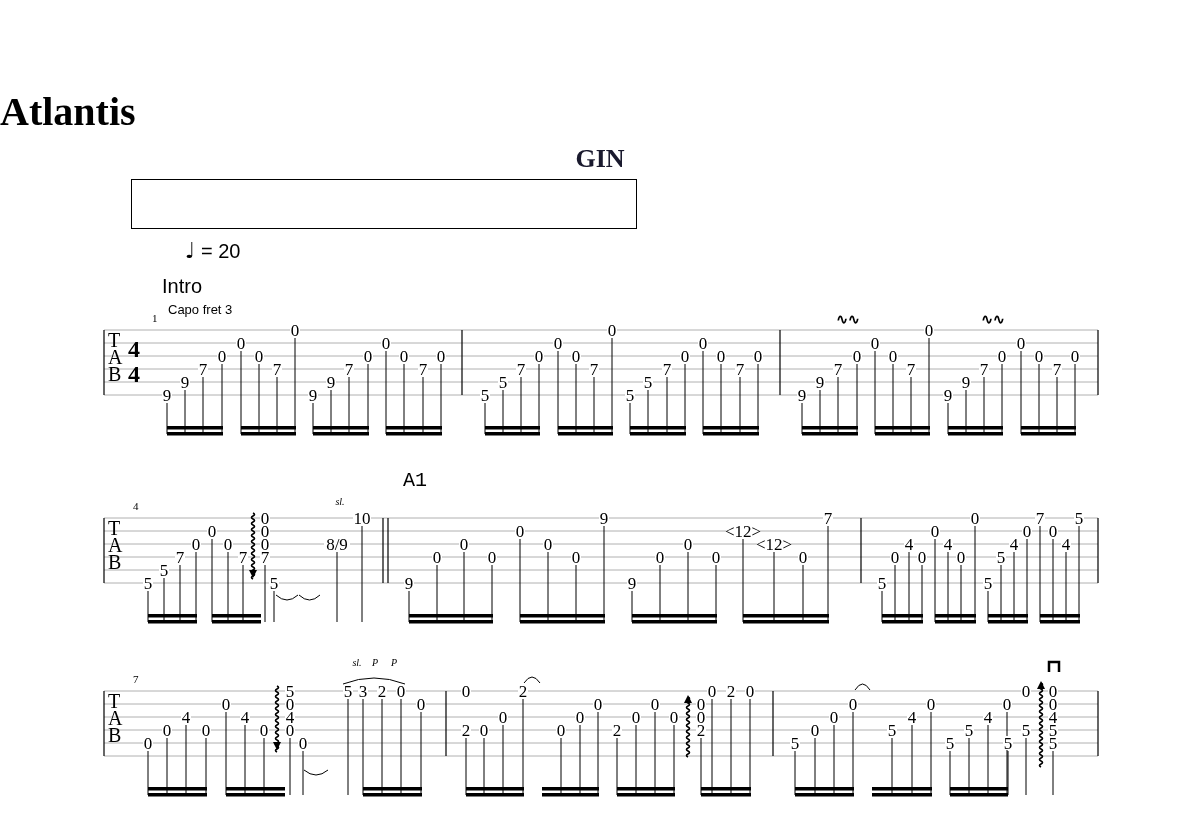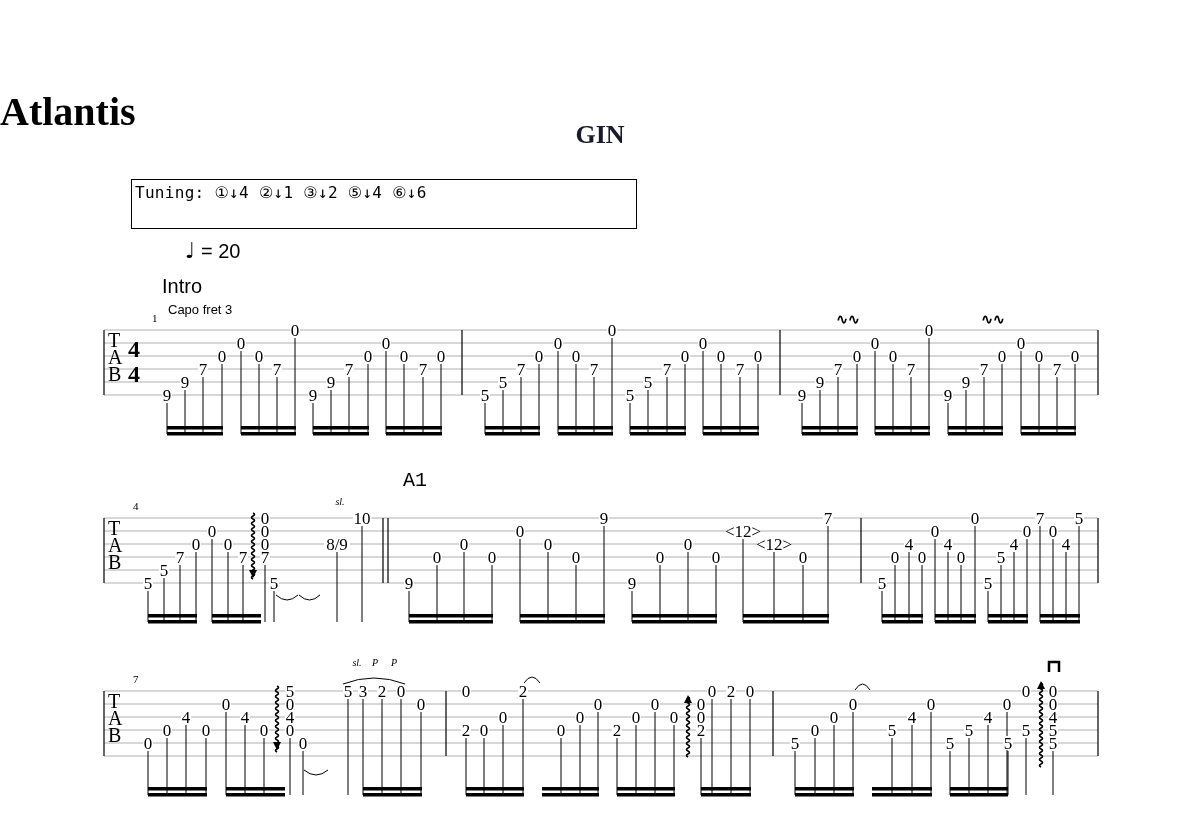--- a/index.html
+++ b/index.html
@@ -1,32 +1,32 @@
 <!DOCTYPE html>
 <html><head>
 <meta charset="utf-8">
 <style>
   html, body { margin:0; padding:0; background:#ffffff; }
   body { width:1200px; height:831px; position:relative; overflow:hidden; font-family:"Liberation Sans", sans-serif; color:#000; }
   .title { position:absolute; left:0; width:1200px; top:88px; font-family:"Liberation Serif", serif; font-weight:bold; font-size:40px; }
-  .artist { position:absolute; left:0; width:1200px; top:120px; text-align:center; font-family:"Liberation Serif", serif; font-weight:bold; font-size:26px; color:#1a1a2e; }
+  .artist { position:absolute; left:0; width:1200px; top:144px; text-align:center; font-family:"Liberation Serif", serif; font-weight:bold; font-size:26px; color:#1a1a2e; }
   .tuning-box { position:absolute; left:131px; top:179px; width:506px; height:50px; border:1px solid #000; font-family:"DejaVu Sans Mono", monospace; font-size:16px; line-height:22px; padding:2px 3px; box-sizing:border-box; white-space:pre; letter-spacing:0.3px; }
   .tempo { position:absolute; left:185px; top:238px; font-size:20px; }
   .tempo .note { font-family:"DejaVu Sans", sans-serif; font-size:22px; }
   .label { position:absolute; font-size:20px; }
   svg { position:absolute; left:0; top:0; }
   svg text { font-family:"Liberation Serif", serif; }
 </style>
 </head>
 <body>
 
 <div class="title">Atlantis</div>
 <div class="artist">GIN</div>
 
-<div class="tuning-box"><div>Tuning: ①↓4 ②↓1 ③↓2 ⑤↓4 ⑥↓6</div></div>
+<div class="tuning-box"></div>
 
 <div class="tempo">
   <span class="note">♩</span>
   <span>= 20</span>
 </div>
 
 <div class="label" style="left:162px; top:275px;">Intro</div>
 <div class="label" style="left:168px; top:302px; font-size:13px;">Capo fret 3</div>
 <div class="label" style="left:403px; top:469px;font-family:Liberation Mono, monospace;">A1</div>
 

